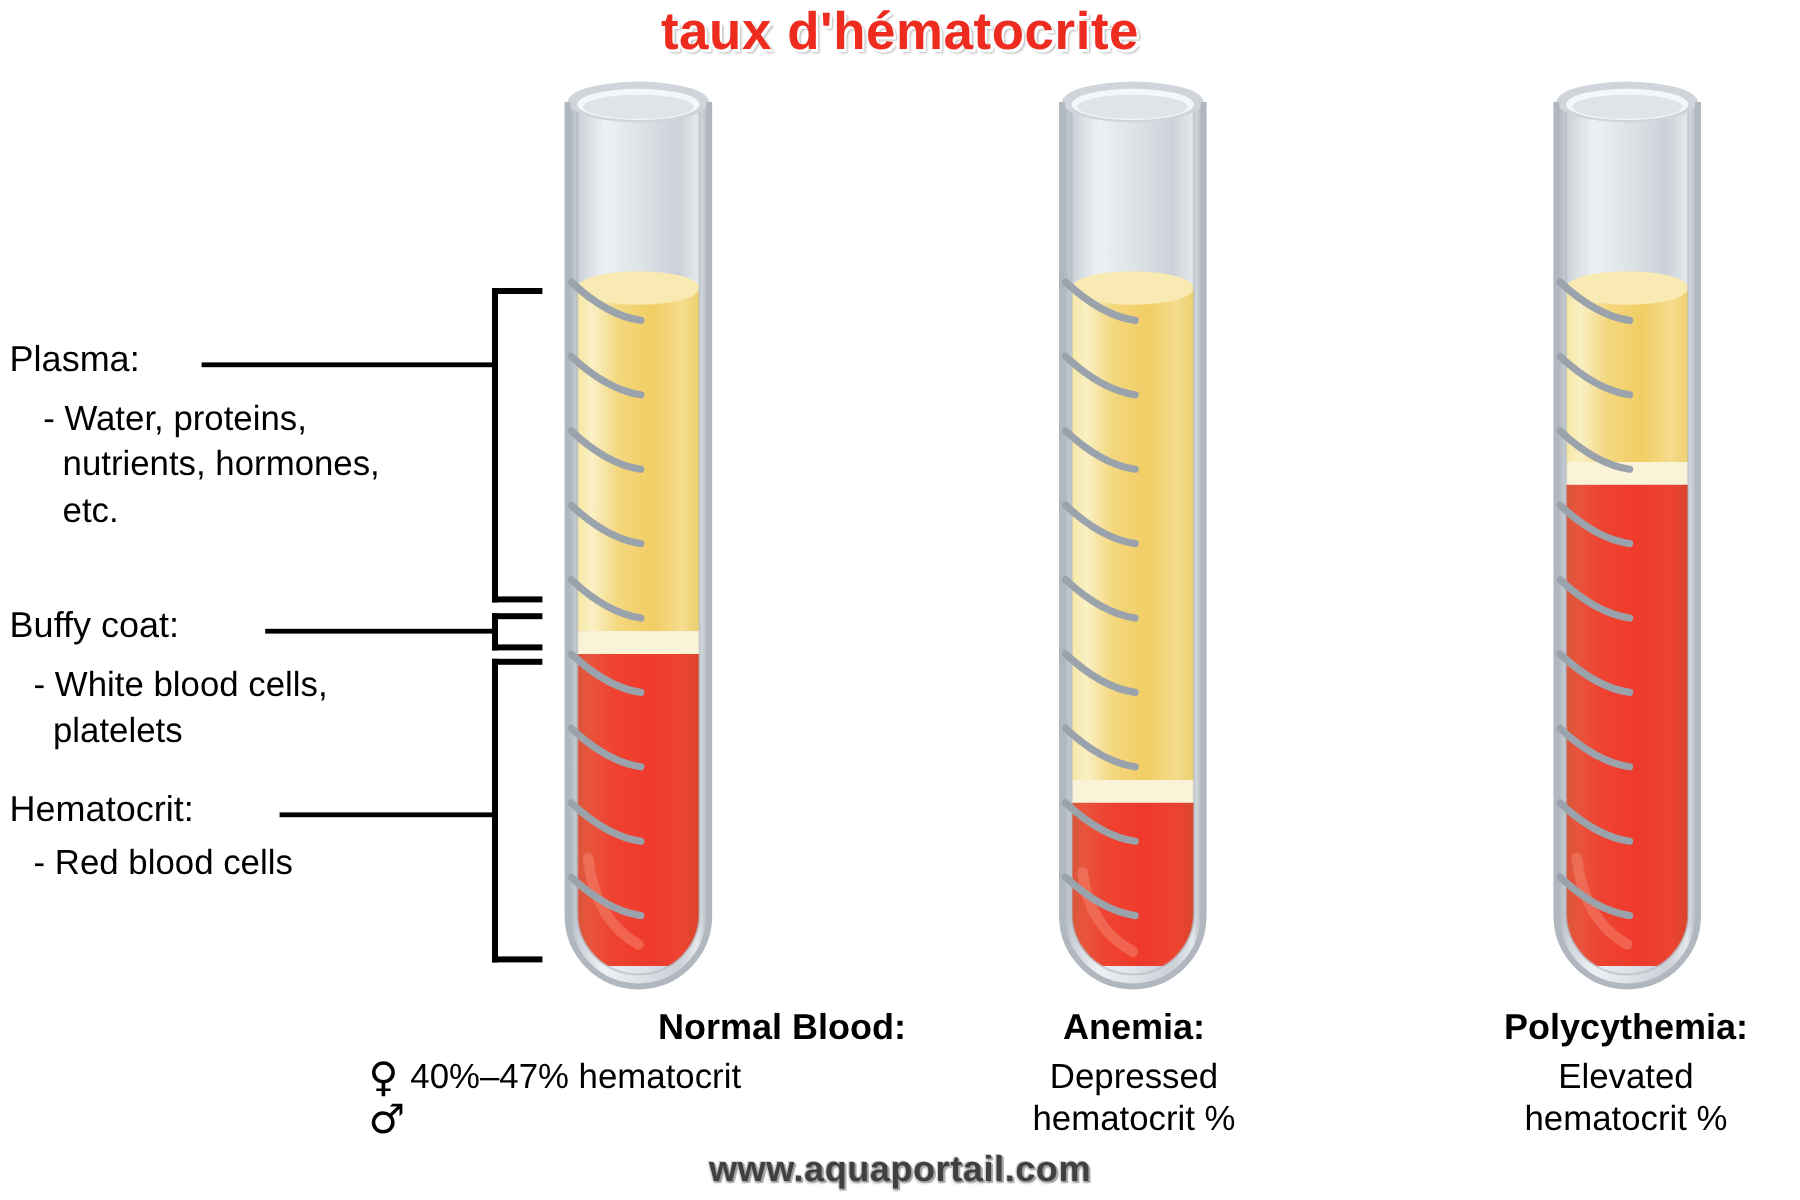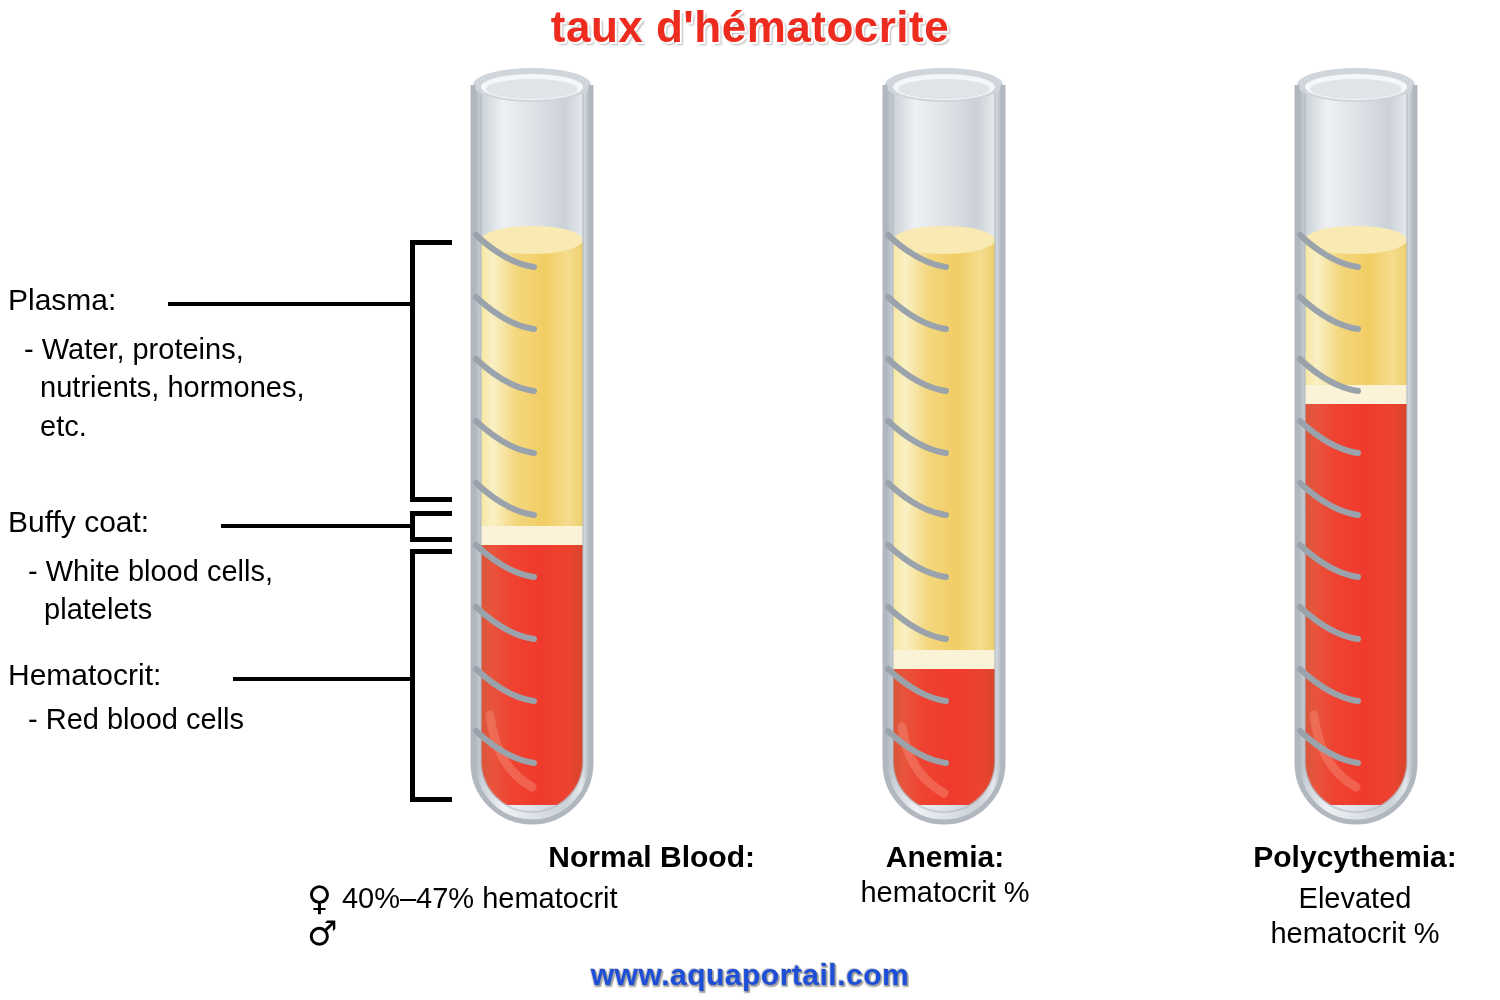--- a/index.html
+++ b/index.html
@@ -118,40 +118,40 @@
 
   
   #watermark {
     position: absolute;
     left: 0;
     top: 958px;
     width: 1500px;
     text-align: center;
     font-size: 30px;
     font-weight: bold;
-    color: #1d4ed8;
+    color: #404040;
     letter-spacing: 0.5px;
     text-shadow:
        1px  1px 0 #9a9a9a,
        2px  2px 0 #b4b4b4,
       -1px -1px 0 #cfcfcf,
        0    2px 2px #a8a8a8;
     white-space: nowrap;
   }
 </style>
 </head>
 <body>
 
 <div id="stage">
 
   <div id="title">taux d'hématocrite</div>
 
   <div class="lbl-head" style="left:8px; top:283px;">Plasma:</div>
   <div class="leader" style="left:168px; top:302px; width:244px;"></div>
-  <div class="lbl-body" style="left:24px; top:330px;">- Water, proteins,
+  <div class="lbl-body" style="left:36px; top:330px;">- Water, proteins,
   nutrients, hormones,
   etc.</div>
 
   <div class="lbl-head" style="left:8px; top:505px;">Buffy coat:</div>
   <div class="leader" style="left:221px; top:524px; width:191px;"></div>
   <div class="lbl-body" style="left:28px; top:552px;">- White blood cells,
   platelets</div>
 
   <div class="lbl-head" style="left:8px; top:658px;">Hematocrit:</div>
   <div class="leader" style="left:233px; top:677px; width:179px;"></div>
@@ -364,20 +364,21 @@
       <span class="sym">♀</span>
       <span>40%–47% hematocrit</span>
     </div>
     <div class="cap-row" style="padding-left:22px;">
       <span class="sym">♂</span>
     </div>
   </div>
 
   <div class="cap" style="left:790px; top:840px; width:310px;">
     <div class="cap-title">Anemia:</div>
+    <div class="cap-line" style="margin-top:6px;">Depressed</div>
     <div class="cap-line">hematocrit %</div>
   </div>
 
   <div class="cap" style="left:1190px; top:840px; width:330px;">
     <div class="cap-title">Polycythemia:</div>
     <div class="cap-line" style="margin-top:6px;">Elevated</div>
     <div class="cap-line">hematocrit %</div>
   </div>
 
   <div id="watermark">www.aquaportail.com</div>

